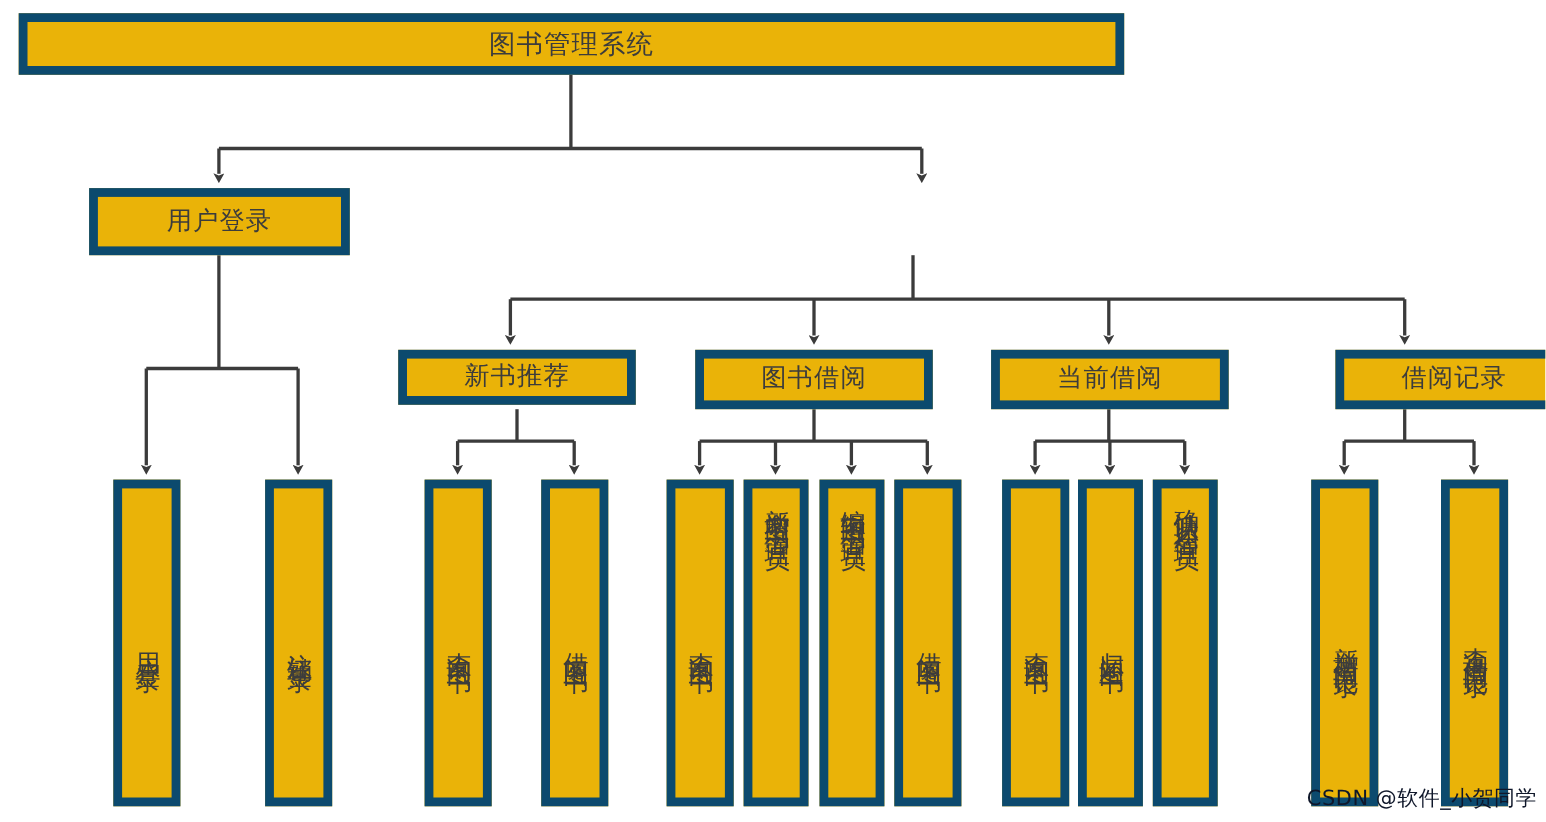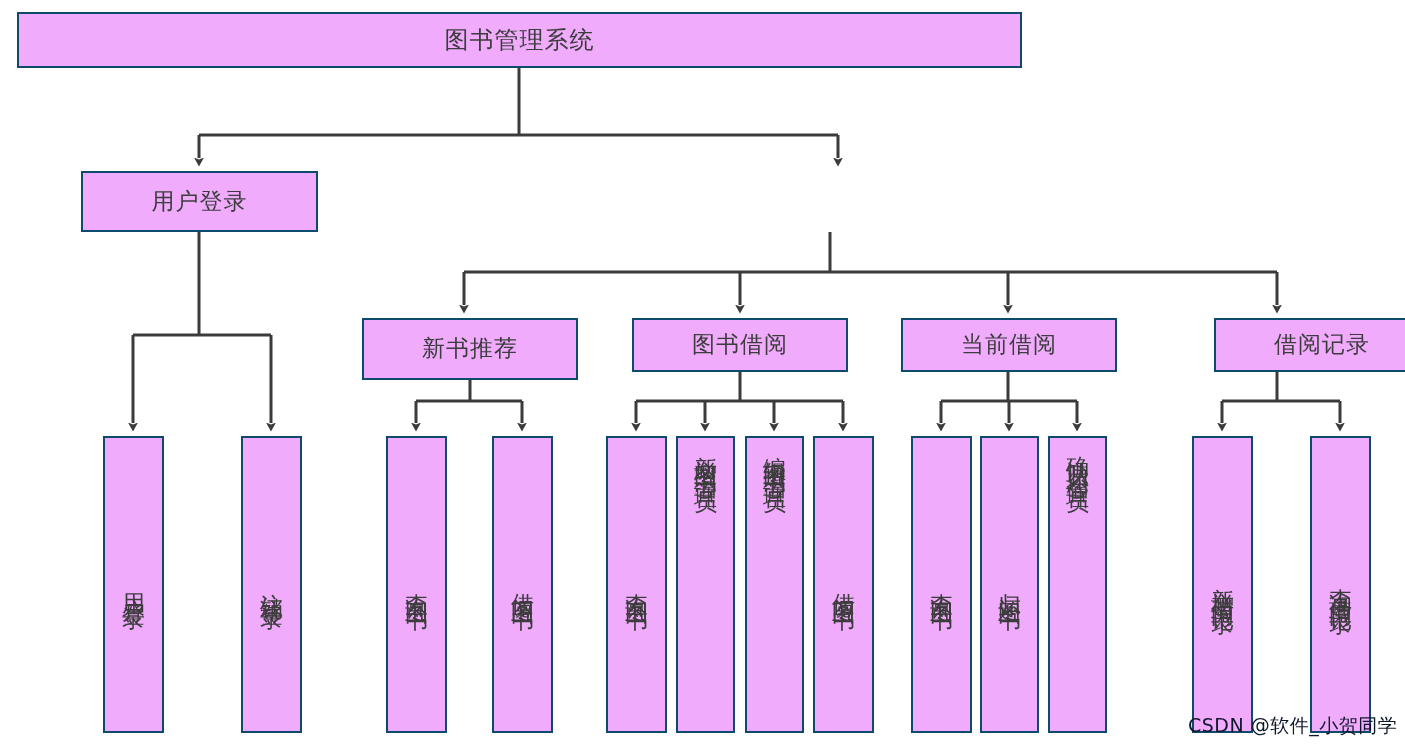--- a/index.html
+++ b/index.html
@@ -22,22 +22,22 @@
     position: absolute;
     left: 0;
     top: 0;
     width: 1405px;
     height: 747px;
     pointer-events: none;
   }
   .node {
     position: absolute;
     box-sizing: border-box;
-    background: #f0abfc;
-    border: 2px solid #0c4a6e;
+    background: #eab308;
+    border: 8px solid #0c4a6e;
     display: flex;
     align-items: center;
     justify-content: center;
     color: #3c3c3c;
   }
   .node .label {
     display: block;
     text-align: center;
     line-height: 1.12;
     white-space: pre;
@@ -132,21 +132,21 @@
   </svg>
 
   <div class="node root horiz" style="left:17px; top:12px; width:1005px; height:56px;">
     <span class="label">图书管理系统</span>
   </div>
 
   <div class="node horiz" style="left:81px; top:171px; width:237px; height:61px;">
     <span class="label">用户登录</span>
   </div>
 
-  <div class="node horiz" style="left:362px; top:318px; width:216px; height:62px;">
+  <div class="node horiz" style="left:362px; top:318px; width:216px; height:50px;">
     <span class="label">新书推荐</span>
   </div>
   <div class="node horiz" style="left:632px; top:318px; width:216px; height:54px;">
     <span class="label">图书借阅</span>
   </div>
   <div class="node horiz" style="left:901px; top:318px; width:216px; height:54px;">
     <span class="label">当前借阅</span>
   </div>
   <div class="node horiz" style="left:1214px; top:318px; width:216px; height:54px;">
     <span class="label">借阅记录</span>

